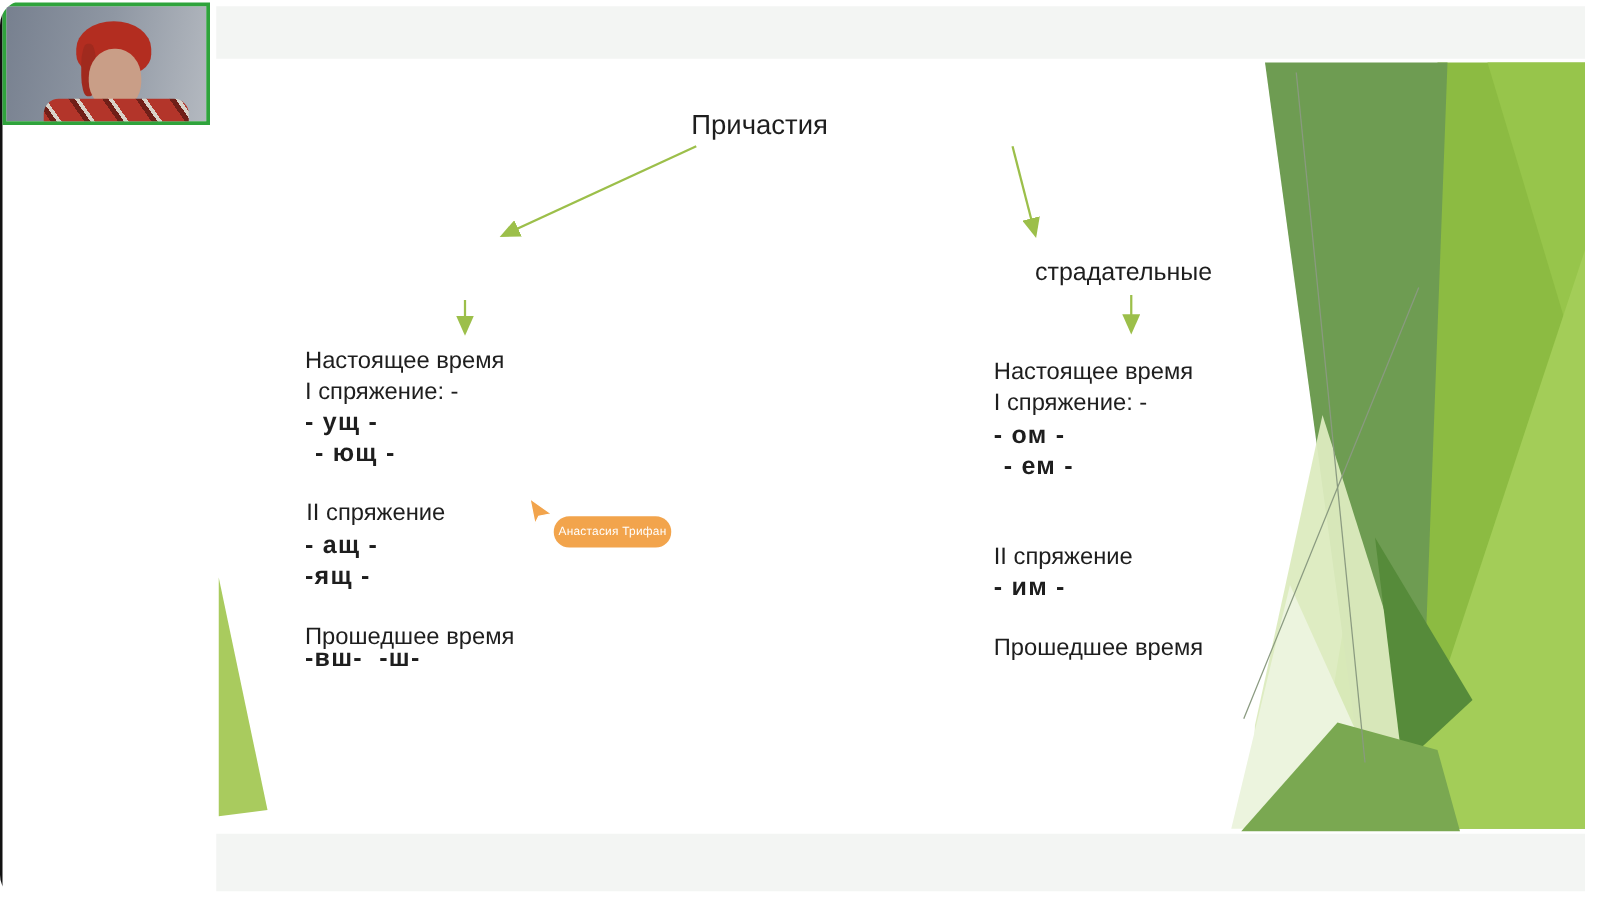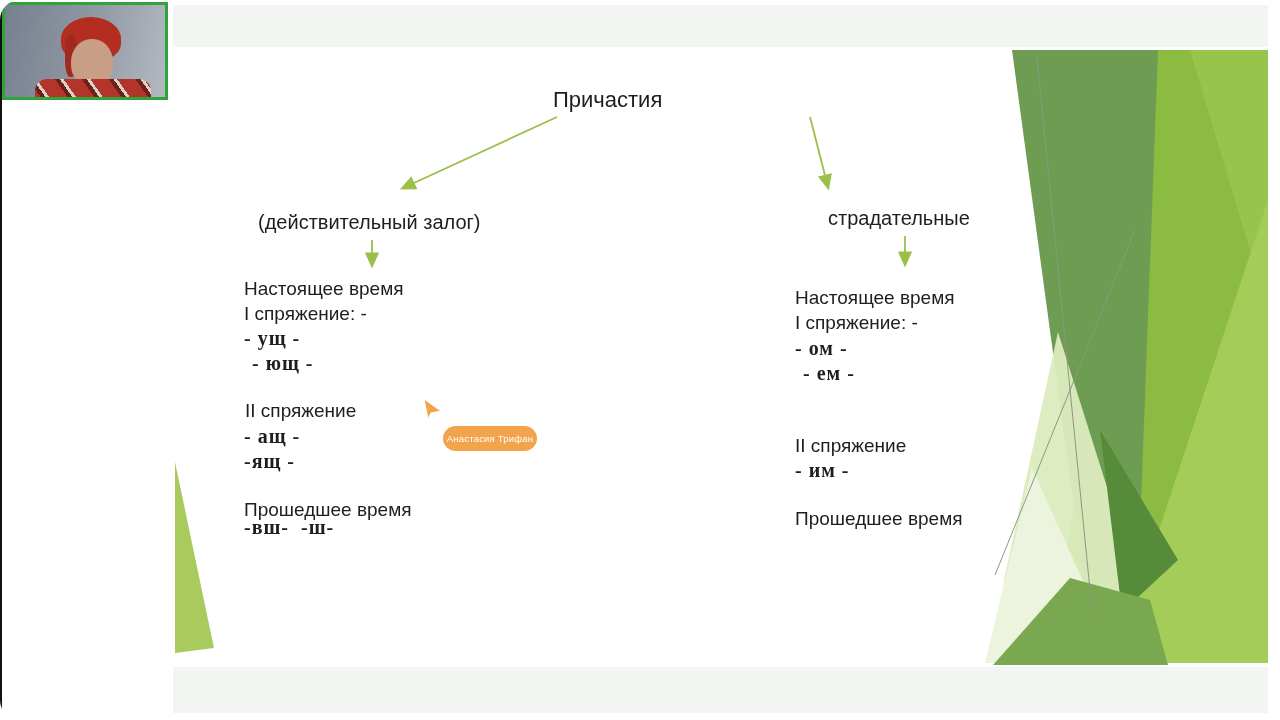--- a/index.html
+++ b/index.html
@@ -21,24 +21,24 @@
   .band{position:absolute;left:173px;width:1095px;background:#f3f5f3;}
   .band.top{top:5px;height:42px;}
   .band.bottom{top:667px;height:46px;}
 
   .deco,.arrows{position:absolute;left:0;top:0;pointer-events:none;}
 
   
   .t{position:absolute;font-size:19px;line-height:24px;white-space:nowrap;}
   .title{font-size:22px;}
   .h{font-size:20px;}
-  .slav{font-family:Liberation Serif, serif;font-weight:bold;font-size:20px;letter-spacing:1px;white-space:pre;}
+  .slav{font-family:Liberation Sans, sans-serif;font-weight:bold;font-size:20px;letter-spacing:1px;white-space:pre;}
 
   
-  .cursor-pill{position:absolute;left:443px;top:426px;width:94px;height:25px;background:#f2a44c;
+  .cursor-pill{position:absolute;left:443px;top:413px;width:94px;height:25px;background:#f2a44c;
                border-radius:13px;color:#fff;font-size:9.5px;display:flex;align-items:center;justify-content:center;
                letter-spacing:.2px;}
 </style>
 </head>
 <body>
 
 <div class="stage">
 
   <div class="left-edge"></div>
 
@@ -75,21 +75,20 @@
       </marker>
     </defs>
     <line x1="557" y1="117" x2="403" y2="188" stroke="#9cbf4a" stroke-width="1.8" marker-end="url(#ah)"></line>
     <line x1="810" y1="117" x2="828" y2="187" stroke="#9cbf4a" stroke-width="1.8" marker-end="url(#ah)"></line>
     <line x1="372" y1="240" x2="372" y2="265" stroke="#9cbf4a" stroke-width="1.8" marker-end="url(#ah)"></line>
     <line x1="905" y1="236" x2="905" y2="264" stroke="#9cbf4a" stroke-width="1.8" marker-end="url(#ah)"></line>
   </svg>
 
   <div class="t title" style="left:553px;top:88px;">Причастия</div>
 
-  <div class="t h" style="left:258px;top:210px;">(действительный залог)</div>
 
   <div class="t" style="left:244px;top:277px;">Настоящее время</div>
   <div class="t" style="left:244px;top:302px;">I спряжение: -</div>
   <div class="t slav" style="left:244px;top:326px;">- ущ -</div>
   <div class="t slav" style="left:252px;top:351px;">- ющ -</div>
 
   <div class="t" style="left:245px;top:399px;">II спряжение</div>
   <div class="t slav" style="left:244px;top:424px;">- ащ -</div>
   <div class="t slav" style="left:244px;top:449px;">-ящ -</div>
 

